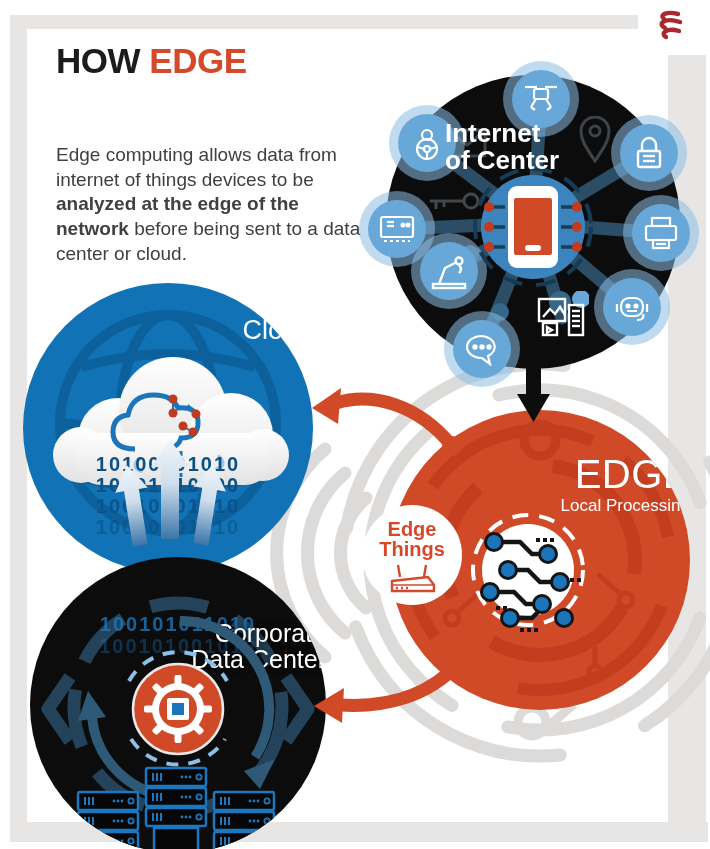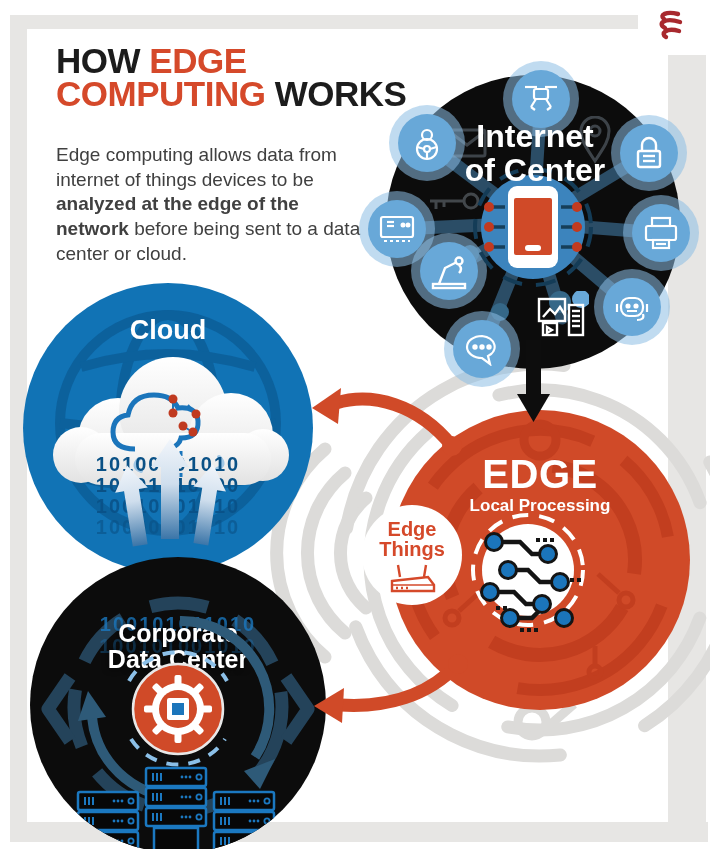--- a/index.html
+++ b/index.html
@@ -17,28 +17,28 @@
   .circle{position:absolute;border-radius:50%;}
   #iot-circle{left:386px;top:75px;width:294px;height:294px;background:#0c0c0c;z-index:2;}
   #cloud-circle{left:23px;top:283px;width:290px;height:290px;background:#1173b5;overflow:hidden;z-index:2;}
   #edge-circle{left:390px;top:410px;width:300px;height:300px;background:#d04a28;overflow:hidden;z-index:2;}
   #dc-circle{left:30px;top:557px;width:296px;height:296px;background:#0c0c0c;overflow:hidden;z-index:2;}
   
   .bubble{position:absolute;width:58px;height:58px;border-radius:50%;background:#68a8d8;
           box-shadow:0 0 0 9px rgba(140,190,228,.55);display:flex;align-items:center;justify-content:center;z-index:3;}
   .plainicon{position:absolute;display:flex;align-items:center;justify-content:center;z-index:3;}
   .faded{opacity:.28;}
-  #iot-label{position:absolute;left:445px;top:120px;width:180px;text-align:center;color:#fff;
-             font-weight:800;font-size:32px;line-height:1.05;z-index:4;}
+  #iot-label{position:absolute;left:445px;top:120px;width:180px;color:#fff;
+             font-weight:800;font-size:26px;line-height:1.05;z-index:4;}
   #hub{position:absolute;left:471px;top:165px;width:124px;height:124px;z-index:3;}
   #phone{position:absolute;left:37px;top:21px;width:50px;height:82px;background:#fff;border-radius:9px;}
   #phone .screen{position:absolute;left:6px;right:6px;top:12px;bottom:13px;background:#d04a28;border-radius:2px;}
   #phone .pill{position:absolute;left:50%;bottom:4px;width:16px;height:6px;margin-left:-8px;background:#fff;border-radius:3px;}
   
-  .clabel{position:absolute;width:100%;text-align:center;color:#fff;font-weight:700;}
+  .clabel{position:absolute;width:100%;text-align:right;color:#fff;font-weight:400;}
   .binary{position:absolute;width:100%;text-align:center;font-weight:800;font-size:20px;letter-spacing:2px;}
   #cloud-circle .binary{color:#0a5186;}
   #dc-circle .binary{color:#1b78c0;}
   
   #gateway{position:absolute;left:362px;top:505px;width:100px;height:100px;border-radius:50%;background:#fff;
            z-index:4;text-align:center;color:#d5492a;font-weight:800;font-size:20px;line-height:1.02;padding-top:14px;box-sizing:border-box;}
   
   #decor{position:absolute;left:0;top:0;z-index:1;pointer-events:none;}
   #arrows{position:absolute;left:0;top:0;z-index:5;pointer-events:none;}
   #spokes{position:absolute;left:370px;top:60px;z-index:2;pointer-events:none;}
@@ -73,23 +73,20 @@
     </g>
     <g stroke="#dcdbd9" fill="none">
       <circle cx="532" cy="722" r="14" stroke-width="9"></circle>
       <path d="M543 731 L574 704" stroke-width="9"></path>
     </g>
   </svg>
 
   <div id="title">
     <div>
       <span>HOW</span><span> </span><span class="orange">EDGE</span>
-    </div>
-    <div>
-      <span class="orange">COMPUTING</span><span> </span><span>WORKS</span>
     </div>
   </div>
 
   <p id="intro"><span>Edge computing allows data from internet of things devices to be </span><b>analyzed at the edge of the network</b><span> before being sent to a data center or cloud.</span></p>
 
   <div id="iot-circle" class="circle"></div>
 
   <svg id="spokes" width="330" height="330" viewBox="370 60 330 330">
     <g stroke="#2b4d66" stroke-width="13" stroke-linecap="round">
       <line x1="533" y1="223" x2="541" y2="99"></line>

